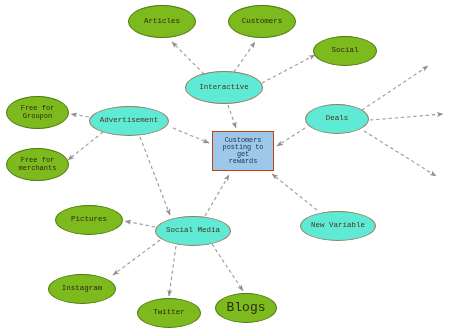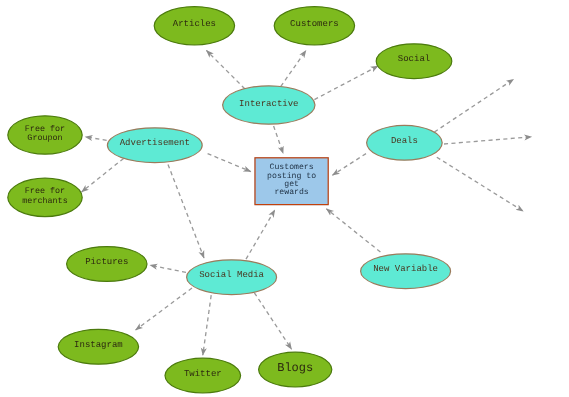--- a/index.html
+++ b/index.html
@@ -133,17 +133,17 @@
       </div>
       <div class="node ellipse node-peach" style="left: 300px; top: 211px; width: 76px; height: 30px; font-size: 7.5px;">
         <span class="node-label">New Variable</span>
       </div>
       <div class="node ellipse node-green" style="left: 48px; top: 274px; width: 68px; height: 30px; font-size: 7.5px;">
         <span class="node-label">Instagram</span>
       </div>
       <div class="node ellipse node-green" style="left: 137px; top: 298px; width: 64px; height: 30px; font-size: 7.5px;">
         <span class="node-label">Twitter</span>
       </div>
-      <div class="node ellipse node-green" style="left: 215px; top: 293px; width: 62px; height: 30px; font-size: 10px; align-items: center;">
+      <div class="node ellipse node-green" style="left: 215px; top: 293px; width: 62px; height: 30px; font-size: 13px; align-items: center;">
         <span class="node-label">Blogs</span>
       </div>
     </div>
 </div>
 
 </body></html>

